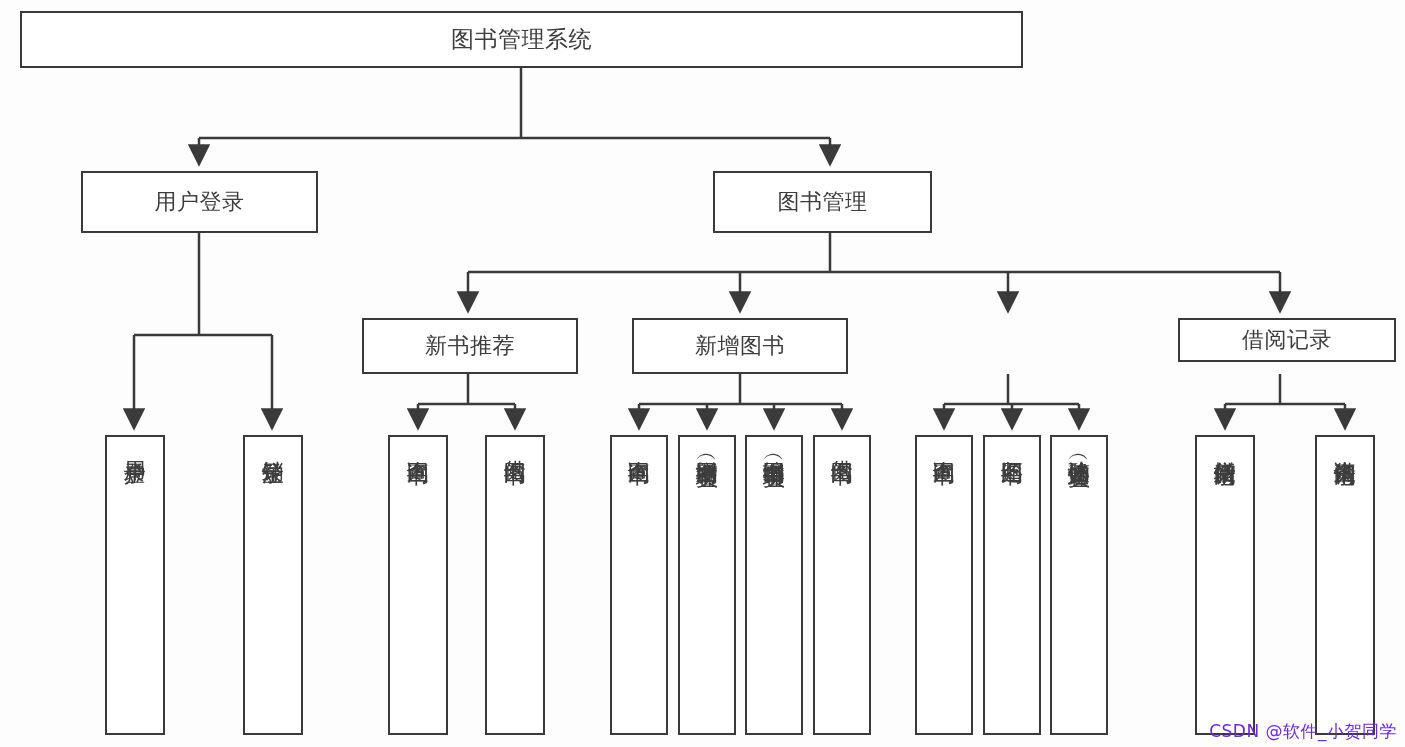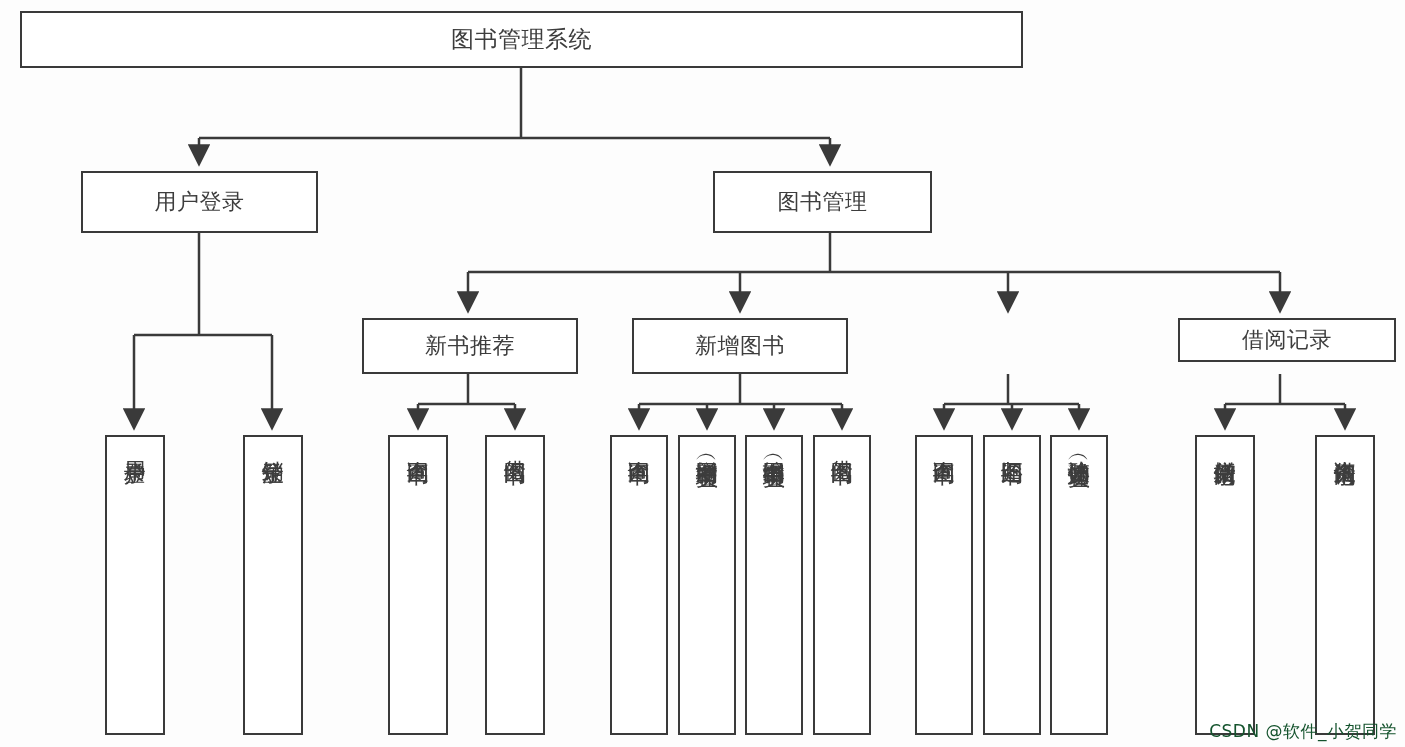--- a/index.html
+++ b/index.html
@@ -59,21 +59,21 @@
     white-space: nowrap;
   }
   #title-node .label {
     font-size: 23px;
   }
   .watermark {
     position: absolute;
     right: 8px;
     bottom: 4px;
     font-size: 17px;
-    color: #14532d;
+    color: #6d28d9;
     white-space: nowrap;
     letter-spacing: 0.5px;
   }
 </style>
 </head>
 <body>
 
 <div id="canvas">
 
   <svg id="edges" viewBox="0 0 1405 747" xmlns="http://www.w3.org/2000/svg">

